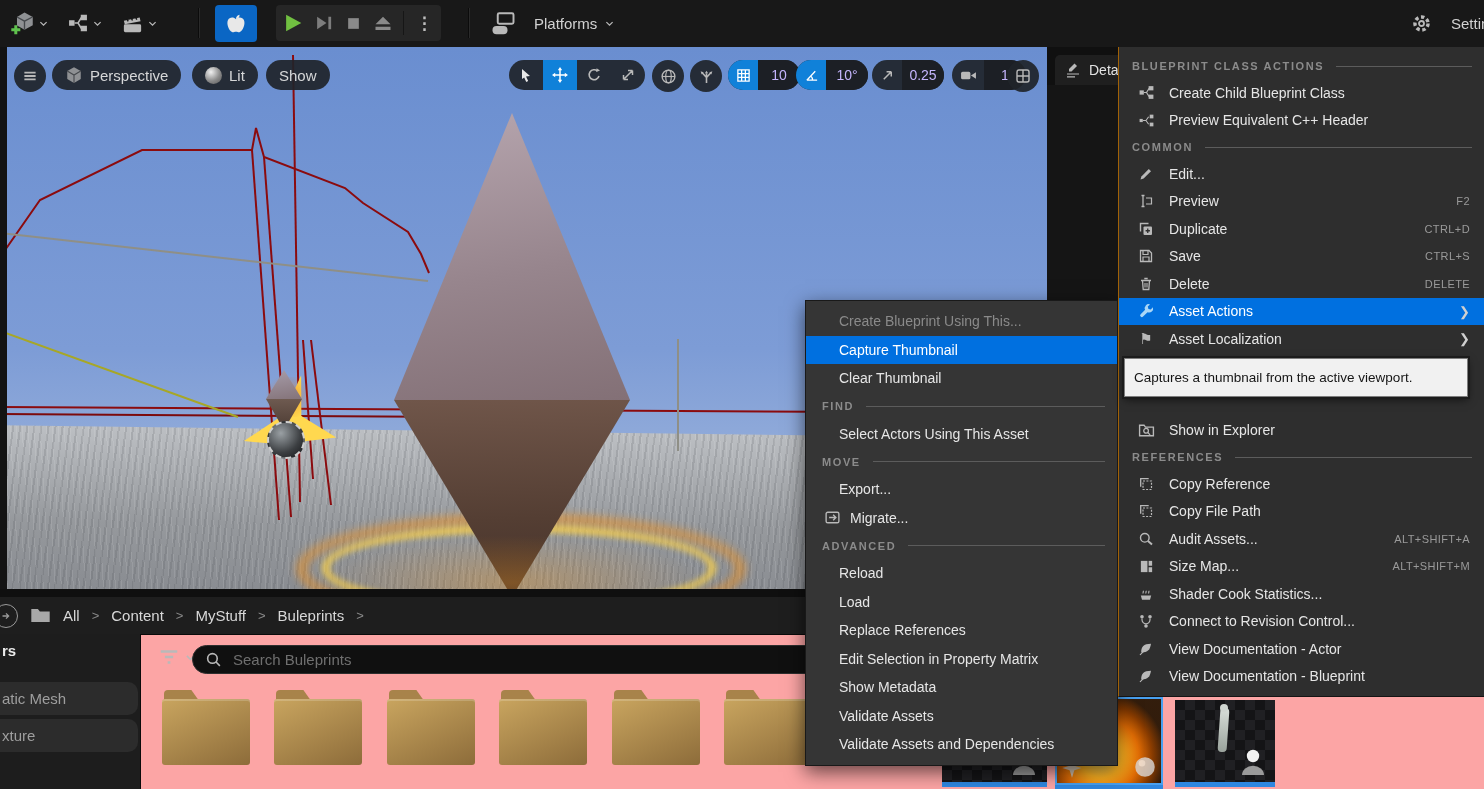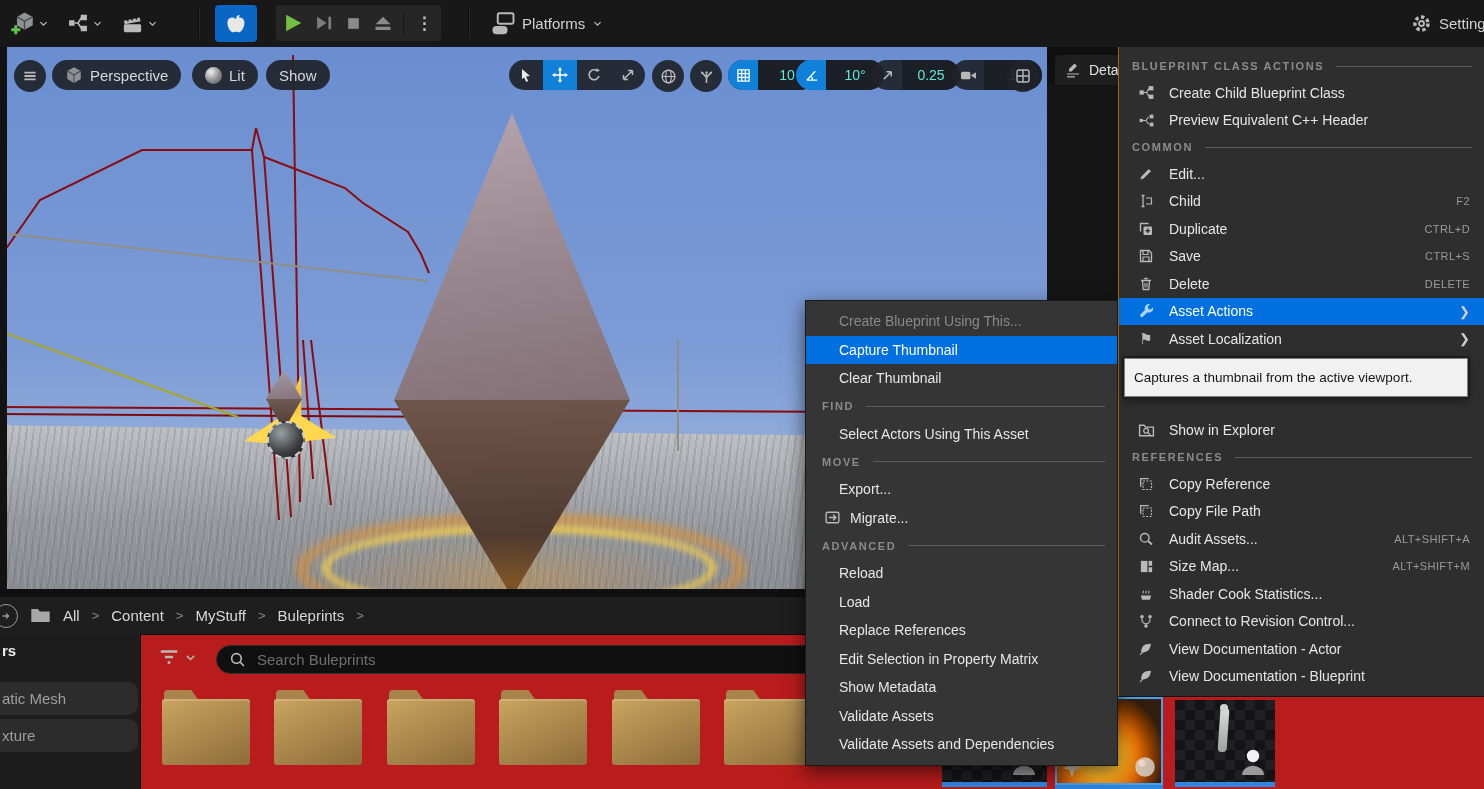--- a/index.html
+++ b/index.html
@@ -7,59 +7,59 @@
         font-family:"Liberation Sans",sans-serif;-webkit-font-smoothing:antialiased;}
   .abs{position:absolute;}
   svg{display:block;}
   .ico{color:#b9b9b9;}
   
   #topbar{left:0;top:0;width:1484px;height:47px;background:#181818;border-bottom:1px solid #000;}
   .tbtn{display:flex;align-items:center;gap:3px;height:36px;padding:0 5px;border-radius:4px;color:#c9c9c9;}
   .tb-sep{width:1px;height:30px;background:#0b0b0b;box-shadow:1px 0 0 #2a2a2a;}
   .applebtn{width:42px;height:37px;background:#0a66c4;border-radius:4px;display:flex;align-items:center;justify-content:center;}
   #playgroup{display:flex;align-items:center;background:#262626;border-radius:4px;height:36px;padding:0 6px;gap:10px;}
-  .tb-label{font-size:15px;color:#d2d2d2;}
+  .tb-label{font-size:15px;color:#d2d2d2;margin-left:12px;}
   
   #viewport{left:0;top:47px;width:1047px;height:550px;overflow:hidden;background:#6a8ed0;}
   #sky{left:0;top:0;width:1047px;height:550px;background:linear-gradient(#6a8ed0,#7d9cd6 55%,#a4b9dd 90%);}
   #ground{left:-30px;top:378px;width:1120px;height:210px;transform:rotate(.7deg);transform-origin:top left;
     background:
       repeating-linear-gradient(97deg,rgba(55,58,64,.14) 0 2px,rgba(0,0,0,0) 2px 7px),
       repeating-linear-gradient(86deg,rgba(255,255,255,.10) 0 1px,rgba(0,0,0,0) 1px 6px),
       linear-gradient(#bcbfc3,#96999d 45%,#808389);}
   .tri-top{clip-path:polygon(50% 0,100% 100%,0 100%);}
   .tri-bot{clip-path:polygon(0 0,100% 0,50% 100%);}
   #vp-left-edge{left:0;top:0;width:7px;height:550px;background:#131313;}
   #vp-bottom-edge{left:0;top:542px;width:1047px;height:8px;background:#0f0f0f;}
   
   .vpill{display:flex;align-items:center;gap:7px;height:30px;padding:0 13px;border-radius:15px;
          background:rgba(31,36,41,.92);color:#d6d7d8;font-size:15px;}
   .vcirc{width:32px;height:32px;border-radius:16px;background:rgba(31,36,41,.92);display:flex;align-items:center;justify-content:center;}
   .seg{display:flex;align-items:center;justify-content:center;height:30px;}
   .segblue{background:#1081d9;}
-  .segdark{background:rgba(27,31,36,.95);color:#5eead4;font-size:14px;padding:0 12px;}
+  .segdark{background:rgba(27,31,36,.95);color:#c4b5fd;font-size:14px;padding:0 4px;}
   .tgroup{display:flex;height:30px;border-radius:15px;overflow:hidden;background:rgba(31,36,41,.92);}
   .tgroup .seg{width:34px;}
   .litball{width:17px;height:17px;border-radius:50%;background:radial-gradient(circle at 35% 30%,#f0f0f0,#8a8a8a 55%,#565656);}
   
   #details{left:1047px;top:47px;width:437px;height:550px;background:#101010;}
   #detailtab{left:8px;top:8px;height:30px;padding:0 14px 0 10px;background:#1f1f1f;border-radius:5px 5px 0 0;
              display:flex;align-items:center;gap:8px;color:#e2e2e2;font-size:14px;}
   #detailbody{left:0;top:38px;width:437px;height:512px;background:#151515;}
   
-  #content{left:0;top:597px;width:1484px;height:192px;background:#b91c1c;}
+  #content{left:0;top:597px;width:1484px;height:192px;background:#fca5a5;}
   #crumbbar{left:0;top:0;width:1484px;height:37px;background:#1e1e1e;border-bottom:1px solid #0a0a0a;
             display:flex;align-items:center;color:#d8d8d8;font-size:15px;}
   .crumb{padding:0 6px;}
   .crumb-sep{color:#8a8a8a;font-size:13px;padding:0 6px;}
   #sidebar{left:0;top:37px;width:140px;height:155px;background:#1d1d1d;border-right:1px solid #0a0a0a;overflow:hidden;}
   .chip{position:absolute;left:-60px;width:198px;height:33px;background:#2c2c2c;border-radius:10px;
         display:flex;align-items:center;color:#9e9e9e;font-size:15px;}
   .chip span{margin-left:62px;}
-  #searchpill{left:216px;top:48px;width:832px;height:29px;background:#101010;border:1px solid #2e2e2e;border-radius:15px;
+  #searchpill{left:192px;top:48px;width:832px;height:29px;background:#101010;border:1px solid #2e2e2e;border-radius:15px;
               display:flex;align-items:center;gap:9px;padding:0 12px;box-sizing:border-box;}
   #searchpill input{flex:1;background:transparent;border:0;outline:0;color:#bdbdbd;font-size:15px;font-family:inherit;}
   #searchpill input::placeholder{color:#6f6f6f;}
   .folder{position:absolute;width:88px;height:76px;}
   .folder .ftab{position:absolute;left:2px;top:0;width:38px;height:15px;background:#a8834a;border-radius:4px 4px 0 0;
                 clip-path:polygon(0 0,72% 0,100% 100%,0 100%);}
   .folder .fbody{position:absolute;left:0;top:9px;width:88px;height:66px;border-radius:3px;
                  background:linear-gradient(155deg,#c9a55f,#8d6c3a);box-shadow:inset 0 2px 0 rgba(255,255,255,.18);}
   .checker{background:repeating-conic-gradient(#202023 0% 25%,#141416 0% 50%) 0 0/20px 20px;}
   .bluebar{position:absolute;height:5px;background:#2f87e0;}
@@ -654,21 +654,21 @@
           </svg>
         </span>
       <span class="mi-lab">Edit...</span>
     </div>
     <div class="mitem">
       <span class="mi-ic">
           <svg class="ico" width="16" height="16" viewBox="0 0 16 16">
             <use href="#i-rename"></use>
           </svg>
         </span>
-      <span class="mi-lab">Child</span>
+      <span class="mi-lab">Preview</span>
       <span class="mi-cut">F2</span>
     </div>
     <div class="mitem">
       <span class="mi-ic">
           <svg class="ico" width="16" height="16" viewBox="0 0 16 16">
             <use href="#i-dup"></use>
           </svg>
         </span>
       <span class="mi-lab">Duplicate</span>
       <span class="mi-cut">CTRL+D</span>

